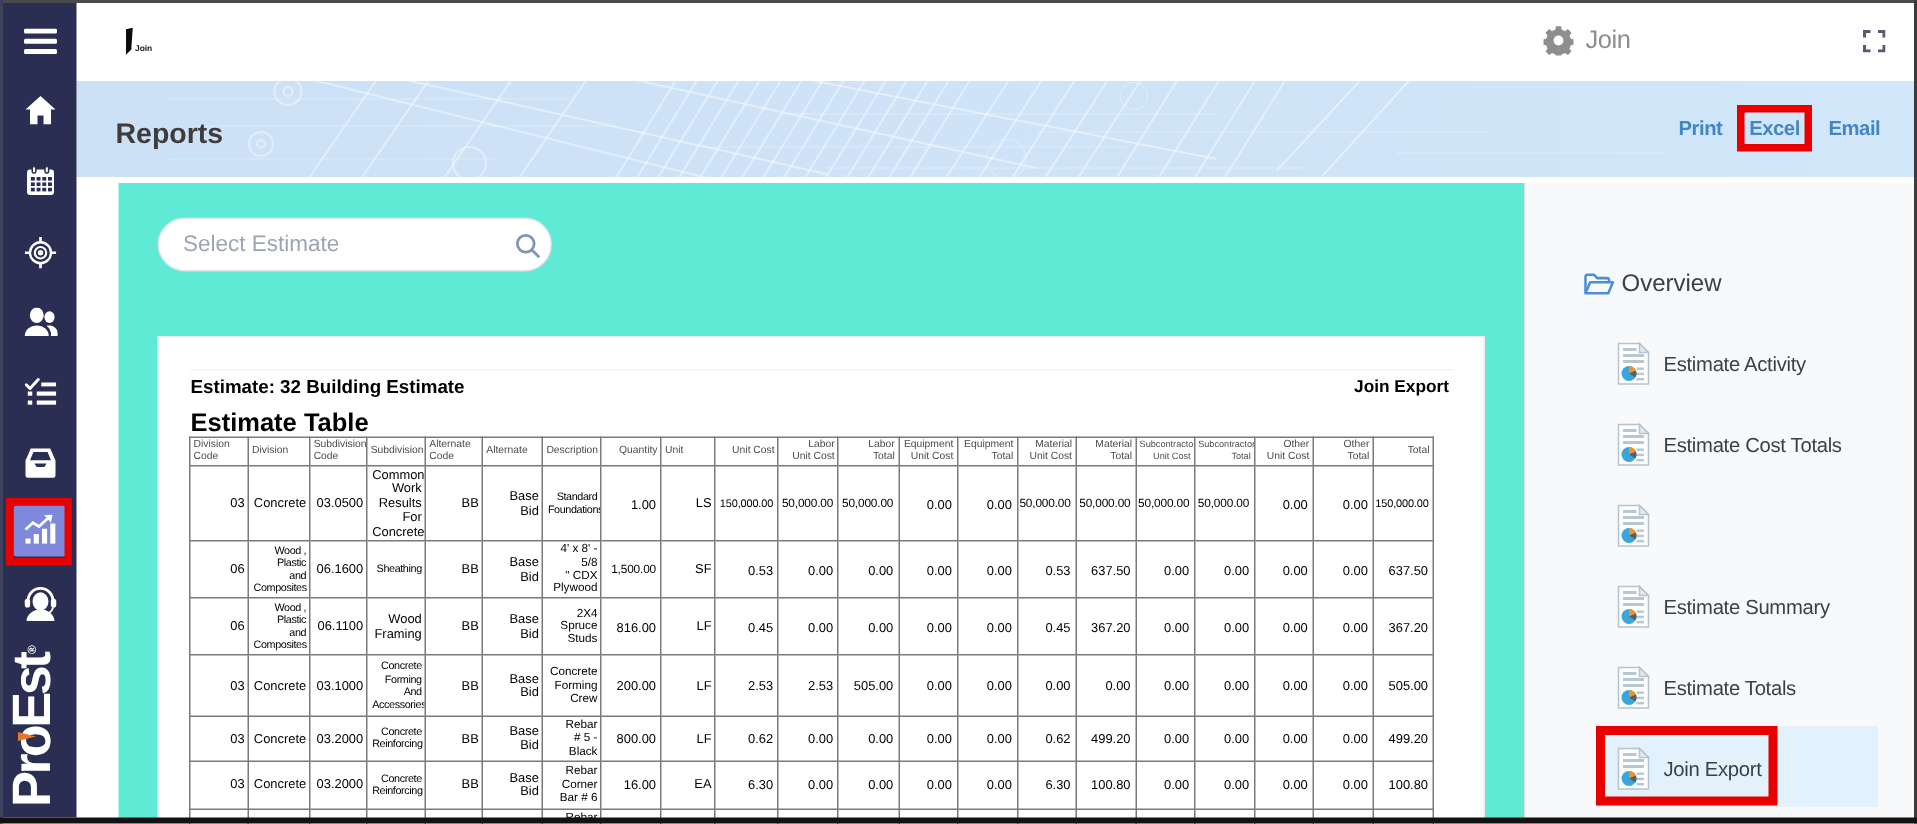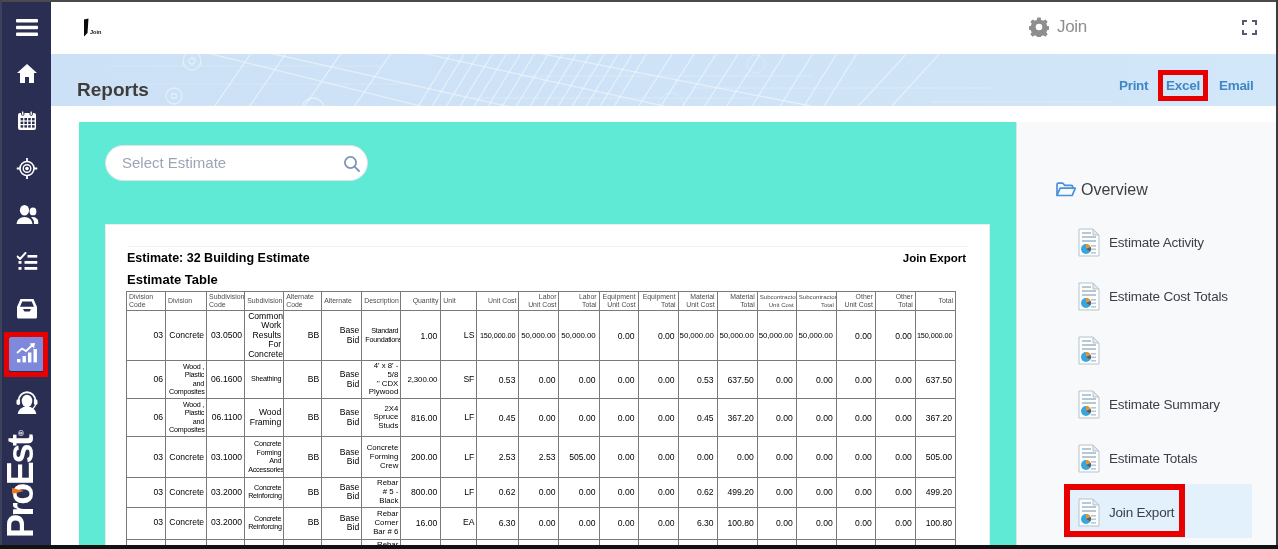--- a/index.html
+++ b/index.html
@@ -22,41 +22,41 @@
 #proCone { position:absolute; left:44px; top:11px; width:0; height:0;
   border-left:3.5px solid transparent; border-right:3.5px solid transparent; border-top:12px solid #e87722; z-index:2; }
 #proReg { position:absolute; left:102px; top:1px; font-size:8px; letter-spacing:0; }
 
 
 #topbar { left:51px; top:2px; width:1225px; height:52px; background:#fff; }
 #joinlogo { left:31px; top:15px; }
 #gearJoin { left:1006px; top:15px; font-size:17px; color:#8e8e8e; letter-spacing:-0.3px; }
 
 
-#banner { left:51px; top:54px; width:1225px; height:52px; background:#cfe3f7; overflow:hidden; }
+#banner { left:51px; top:54px; width:1225px; height:64px; background:#cfe3f7; overflow:hidden; }
 #reports { left:26px; top:25px; font-size:19px; font-weight:bold; color:#3e3d3c; }
 .blink { position:absolute; top:23.5px; font-size:13.5px; font-weight:bold; color:#4187c6; letter-spacing:-0.3px; }
 #excelbox { position:absolute; left:1107px; top:16px; width:50px; height:31px; border:5px solid #e80000; }
 
 
 #content { left:51px; top:122px; width:1225px; height:424px; background:#5eead4;margin-left:28px; }
 #rpanel { position:absolute; left:937px; top:0; width:274px; height:424px; background:#f8f9fa; border-left:1px solid #e2e2e2; }
 #scrolltrack { position:absolute; left:1211px; top:0; width:14px; height:424px; background:#fafafa; border-left:1px solid #ececec; }
 #thumb { position:absolute; left:2px; top:24px; width:10px; height:156px; border-radius:5px; background:#9d9d9d; }
 .tri-up { position:absolute; left:3px; top:7px; width:0; height:0; border-left:4px solid transparent; border-right:4px solid transparent; border-bottom:7px solid #7c7c7c; }
 .tri-dn { position:absolute; left:2.5px; top:414px; width:0; height:0; border-left:4.5px solid transparent; border-right:4.5px solid transparent; border-top:7px solid #7c7c7c; }
 
 #search { position:absolute; left:26px; top:23px; width:263px; height:36px; border:1px solid #dde1e9; border-radius:18px; background:#fff; }
 #search span { position:absolute; left:16px; top:0; line-height:34px; font-size:15px; color:#9ba6b4; }
 
 #paper { position:absolute; left:26px; top:102px; width:885px; height:322px; background:#fff; border:1px solid #ececec; border-bottom:none; }
 #paper .faint { position:absolute; left:21px; top:21px; width:842px; height:1px; background:#f3f3f3; }
 #estTitle { position:absolute; left:21px; top:26px; font-size:12.5px; font-weight:bold; color:#000; }
 #joinExp { position:absolute; right:23px; top:27px; font-size:11.5px; font-weight:bold; color:#000; }
-#estTable { position:absolute; left:21px; top:47px; font-size:13px; font-weight:bold; color:#000; }
+#estTable { position:absolute; left:21px; top:47px; font-size:17px; font-weight:bold; color:#000; }
 
 table { position:absolute; left:20px; top:66px; width:830px; border-collapse:collapse; table-layout:fixed; }
 td { border:1px solid #7a7a7a; vertical-align:middle; overflow:hidden; }
 td.hl, td.hr { font-size:6.9px; color:#4c4c4c; line-height:8px; padding:1px 2px; height:19px; }
 td.hl { text-align:left; }
 td.hr { text-align:right; }
 td.hsub { font-size:6.1px; }
 td.t { font-size:8.6px; color:#000; text-align:right; padding:1px 2px 1px 3px; line-height:9.4px; }
 td.n { font-size:8.6px; color:#000; text-align:right; padding:1px 3px 1px 1px; }
 td.n74 { font-size:7.3px; letter-spacing:-0.1px; }
@@ -244,21 +244,21 @@
             <td class="n n74">150,000.00</td>
           </tr>
           <tr style="height:37px">
             <td class="t">06</td>
             <td class="t w">Wood ,<br>Plastic<br>and<br>Composites</td>
             <td class="t">06.1600</td>
             <td class="t w">Sheathing</td>
             <td class="t">BB</td>
             <td class="t">Base Bid</td>
             <td class="t d">4' x 8' -<br>5/8<br>" CDX<br>Plywood</td>
-            <td class="n n79">2,300.00</td>
+            <td class="n n79">1,500.00</td>
             <td class="t">SF</td>
             <td class="n">0.53</td>
             <td class="n">0.00</td>
             <td class="n">0.00</td>
             <td class="n">0.00</td>
             <td class="n">0.00</td>
             <td class="n">0.53</td>
             <td class="n">637.50</td>
             <td class="n">0.00</td>
             <td class="n">0.00</td>

